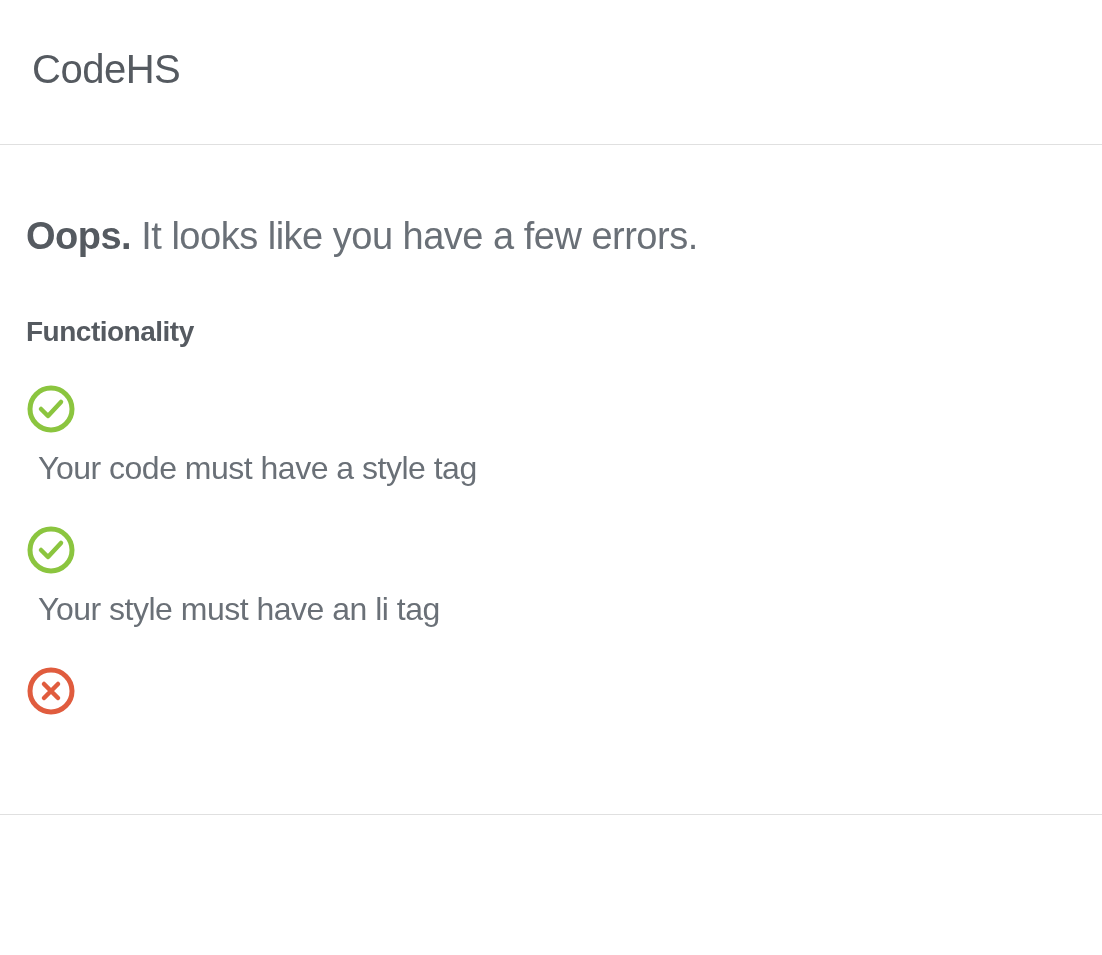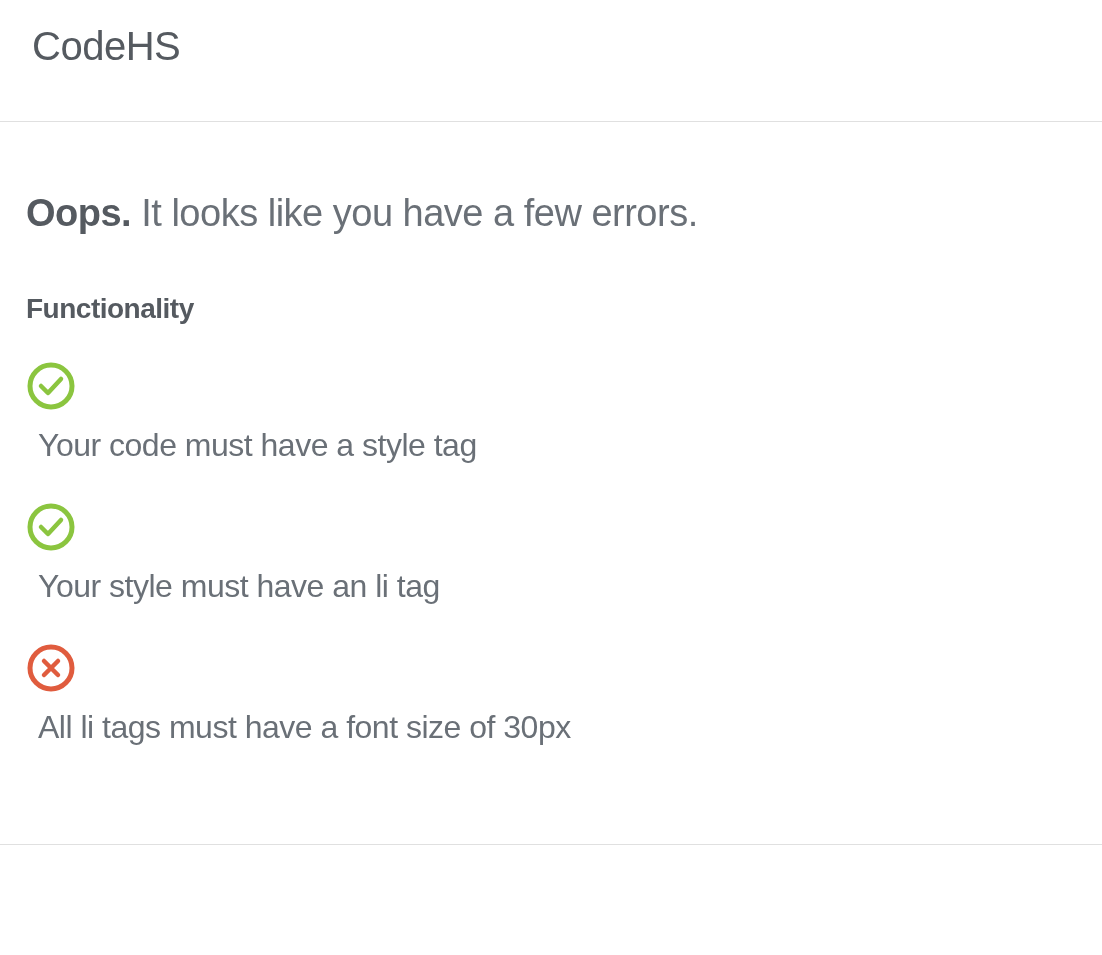--- a/index.html
+++ b/index.html
@@ -15,20 +15,21 @@
     }
     .header {
       padding: 24px 32px 52px 32px;
       border-bottom: 1px solid #e0e0e0;
     }
     .brand {
       font-size: 40px;
       font-weight: 400;
       color: #555a60;
       letter-spacing: -0.5px;
+      margin-top: 23px;
     }
     .content {
       padding: 70px 32px 60px 26px;
       border-bottom: 1px solid #e0e0e0;
     }
     .error-headline {
       font-size: 38px;
       font-weight: 400;
       color: #6a7077;
       margin-bottom: 58px;
@@ -113,15 +114,14 @@
       <path class="check" d="M15 25 L22 32 L35 18"></path>
     </svg>
     <div class="test-text">Your style must have an li tag</div>
   </div>
 
   <div class="test-item">
     <svg class="test-icon icon-fail" viewBox="0 0 50 50">
       <circle class="ring" cx="25" cy="25" r="21"></circle>
       <path class="cross" d="M18 18 L32 32 M32 18 L18 32"></path>
     </svg>
-    <div class="test-text">All li tags must have a font size of 30px</div>
   </div>
 </div>
 
 </body></html>

